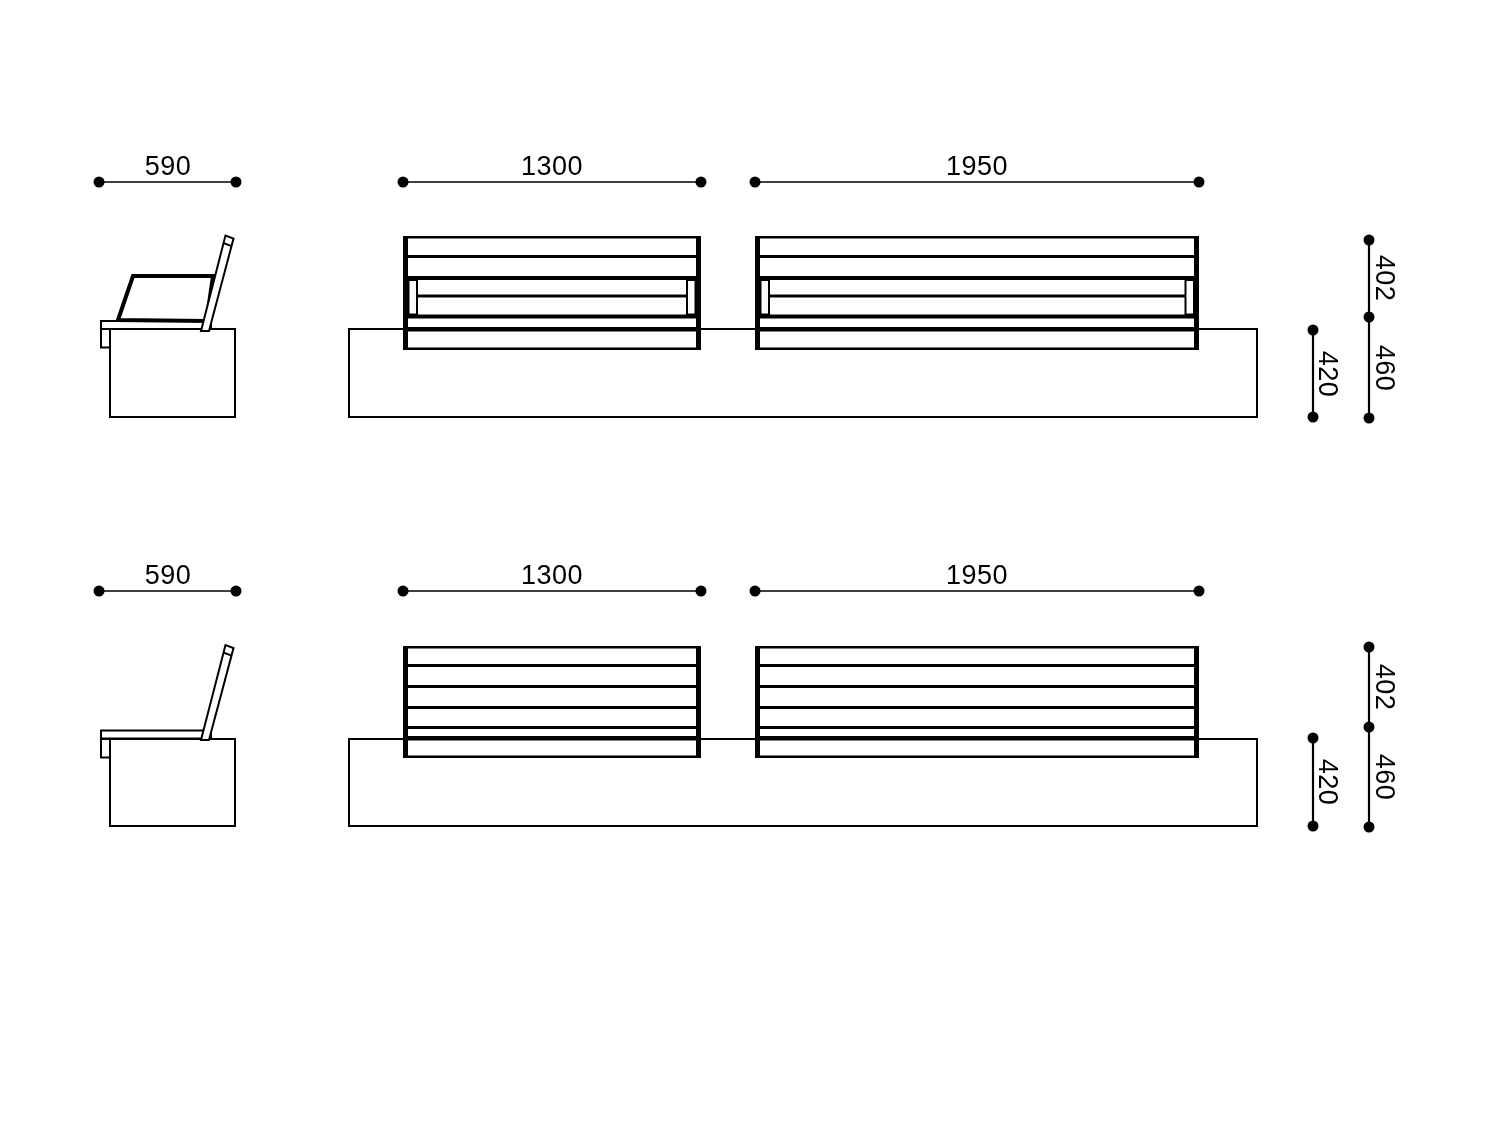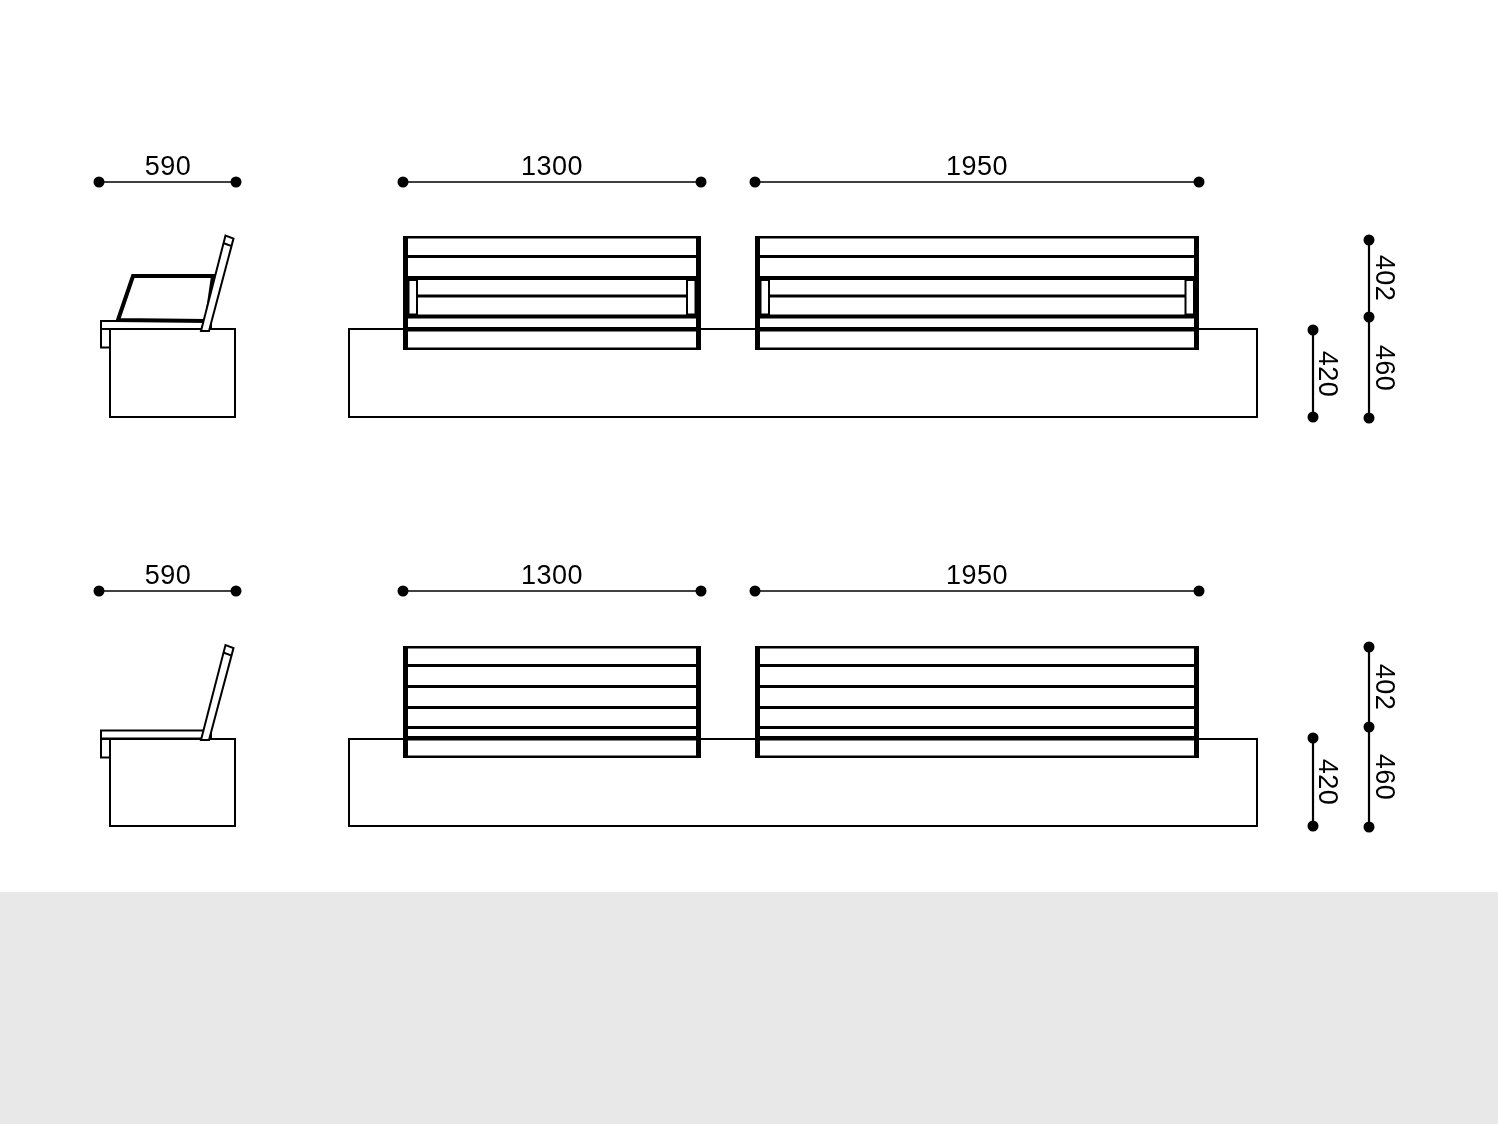--- a/index.html
+++ b/index.html
@@ -1,20 +1,20 @@
 <!DOCTYPE html>
 <html style="--line: #000000; --bg: #ffffff;"><head>
 <meta charset="utf-8">
 <style>
   html, body { margin: 0; padding: 0; }
   body { background: #e8e8e8; }
   .canvas {
     position: relative;
     width: 1498px;
-    height: 892px;
+    height: 1124px;
     background: var(--bg, #ffffff);
     overflow: hidden;
     text-align: right;
   }
   svg { display: block; }
   
   .s2   { stroke: var(--line, #000); stroke-width: 2;   fill: #ffffff; }
   .s2n  { stroke: var(--line, #000); stroke-width: 2;   fill: none; }
   .cap  { stroke: var(--line, #000); stroke-width: 2;   fill: #ffffff; }
   .cushion { stroke: var(--line, #000); stroke-width: 4; fill: #ffffff; stroke-linejoin: miter; }

